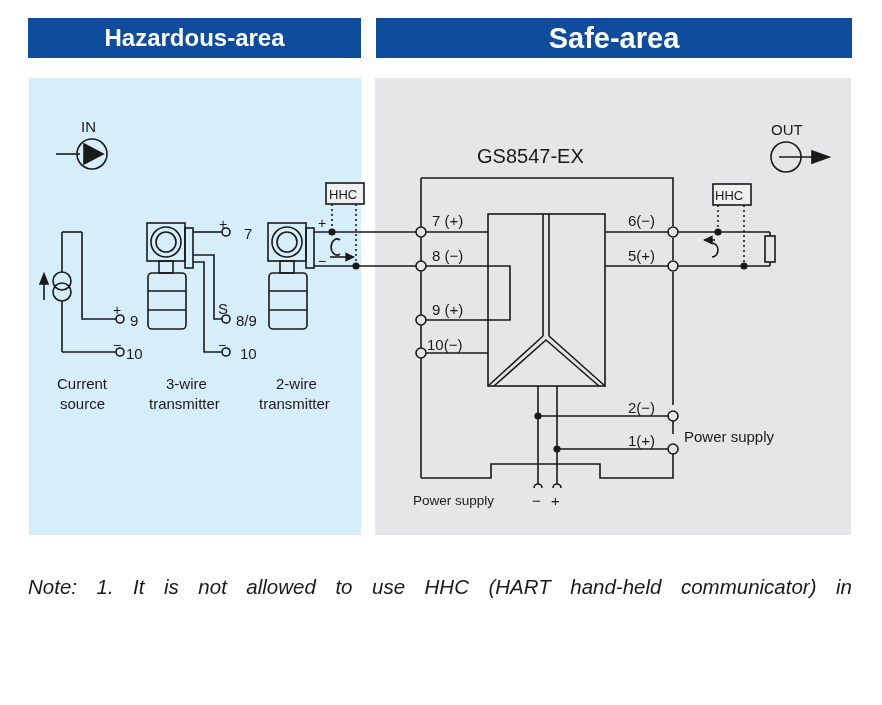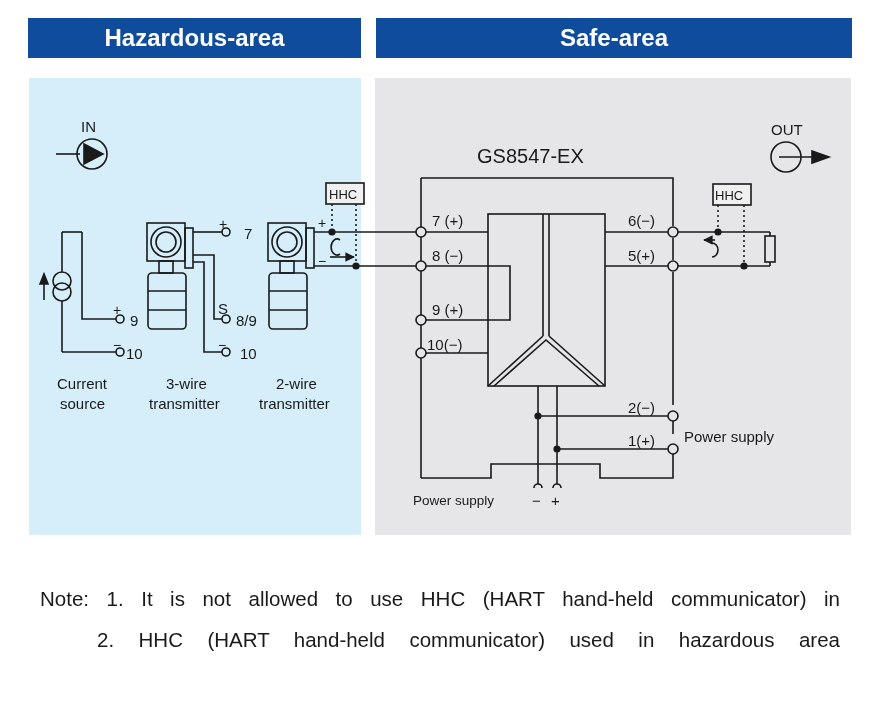--- a/index.html
+++ b/index.html
@@ -1,29 +1,29 @@
 <!DOCTYPE html>
 <html><head>
 <meta charset="utf-8">
 <style>
   html, body { margin: 0; padding: 0; background: #ffffff; }
   body { width: 882px; height: 705px; position: relative; overflow: hidden;
          font-family: "Liberation Sans", sans-serif; color: #1a1a1a; }
   .hdr { position: absolute; top: 18px; height: 40px; background: #0f4d9c; color: #fff;
          font-weight: bold; display: flex; align-items: center; justify-content: center; }
   .hdr-haz { left: 28px; width: 333px; font-size: 24px; }
-  .hdr-safe { left: 376px; width: 476px; font-size: 24px; text-align: right; }
+  .hdr-safe { left: 376px; width: 476px; font-size: 29px; text-align: right; }
   .zone { position: absolute; top: 78px; height: 457px; }
   .zone-haz { left: 29px; width: 332px; background: #d5eefa; }
   .zone-safe { left: 375px; width: 476px; background: #e6e6e8; }
   svg.diagram { position: absolute; left: 0; top: 0; }
   svg text { font-family: "Liberation Sans", sans-serif; fill: #1a1a1a; }
   .notes { position: absolute; left: 28px; top: 572px; width: 824px; font-size: 20.5px;
            line-height: 29px; color: #1a1a1a; font-family: "Liberation Sans", sans-serif; }
-  .notes p { margin: 12px; }
+  .notes p { margin: 0; font-style: italic; }
   .notes .l2 { text-indent: 57px; text-align: justify; text-align-last: justify; }
   .notes .l1 { text-align: justify; text-align-last: justify; }
 </style>
 </head>
 <body>
 
 <div class="hdr hdr-haz">
     <span>Hazardous-area</span>
   </div>
 <div class="hdr hdr-safe">
@@ -208,14 +208,13 @@
   <text x="628" y="446" font-size="15">1(+)</text>
 
   <text x="684" y="442" font-size="15">Power supply</text>
   <text x="413" y="505" font-size="13.5">Power supply</text>
   <text x="532" y="506" font-size="15">−</text>
   <text x="551" y="506" font-size="15">+</text>
 </svg>
 
 <div class="notes">
   <p class="l1">Note: 1. It is not allowed to use HHC (HART hand-held communicator) in</p>
-  <p class="l2">2. HHC (HART hand-held communicator) used in hazardous area</p>
 </div>
 
 </body></html>

